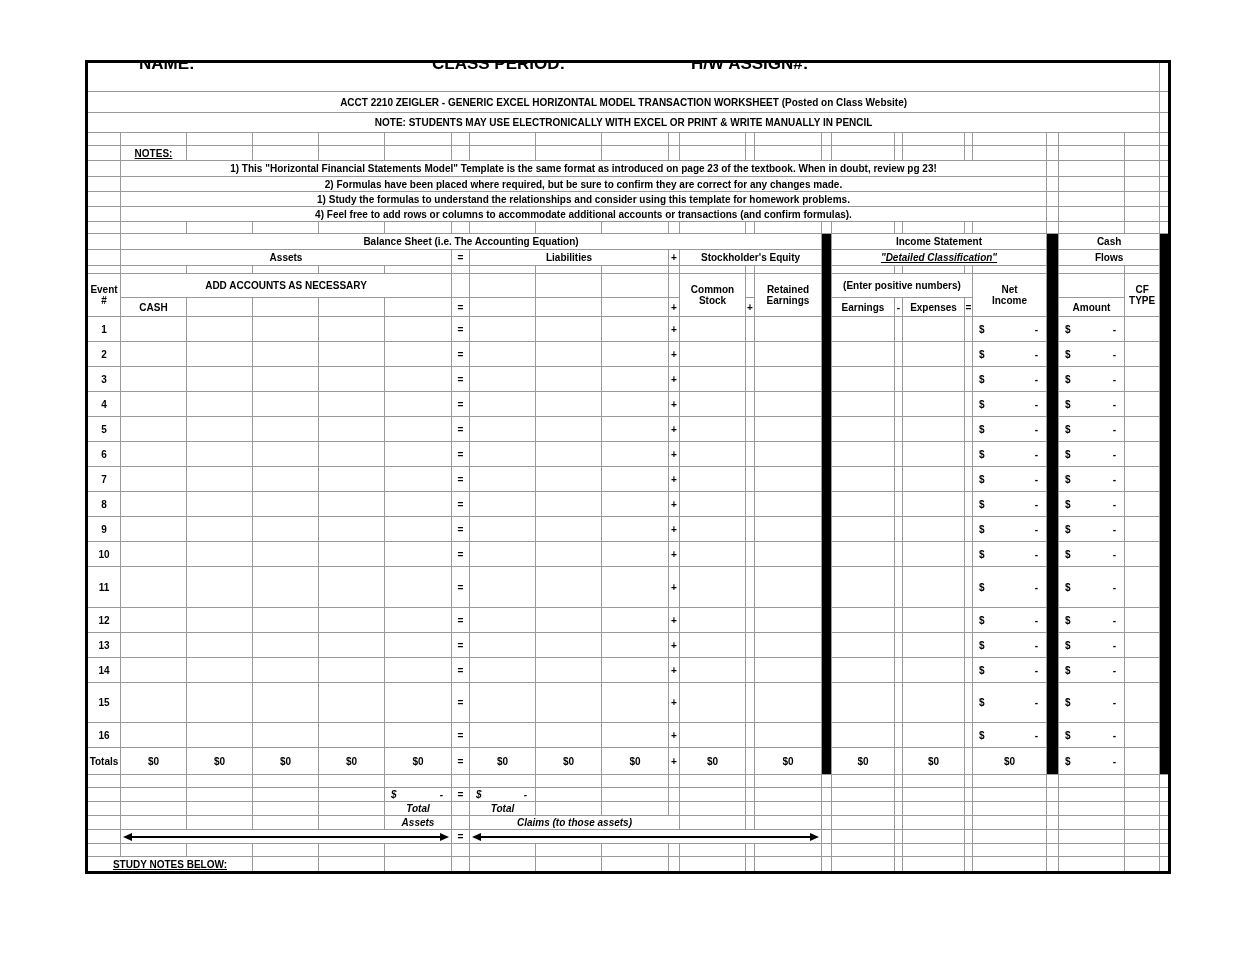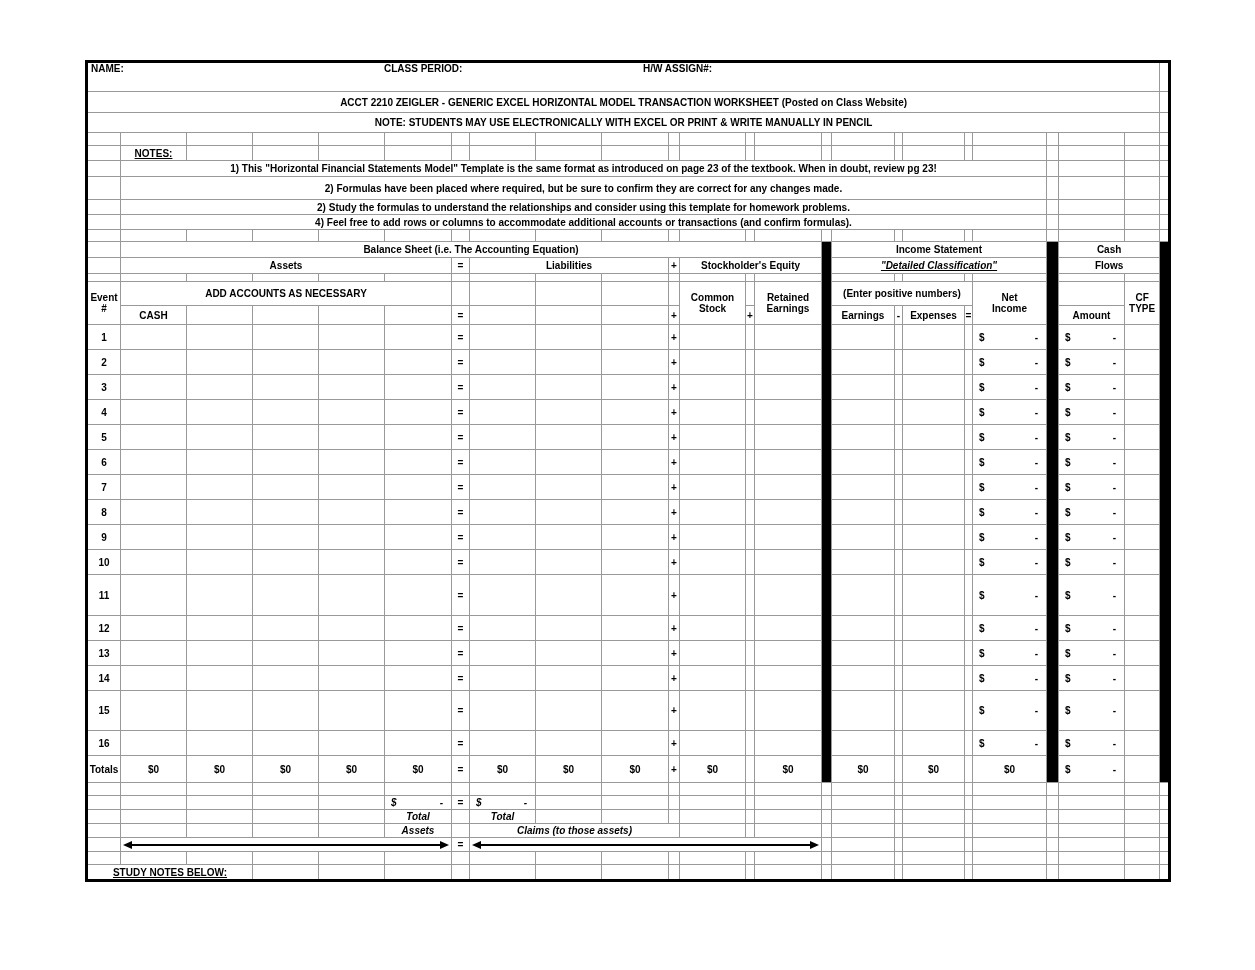--- a/index.html
+++ b/index.html
@@ -21,21 +21,21 @@
   .nbt{border-top:none;}
   .f8{font-size:7.5px;}
   .f9{font-size:9px;}
   .f95{font-size:9.5px;}
   .f11{font-size:11px;}
   .f115{font-size:11.5px;}
   .title{font-size:16px;}
   .subtitle{font-size:15.5px;}
   .note{text-align:left;padding-left:2px;font-size:11.5px;}
   .r1{position:relative;height:100%;}
-  .r1 span{position:absolute;bottom:3px;font-size:10px;font-weight:bold;}
+  .r1 span{position:absolute;bottom:3px;font-size:17px;font-weight:bold;margin-left:48px;}
   .p1{left:3px;} .p2{left:296px;} .p3{left:555px;}
   .mny{display:flex;justify-content:space-between;align-items:center;padding:0 8px 0 6px;}
   .two{display:flex;flex-direction:column;justify-content:flex-start;height:100%;}
   .arr{position:relative;height:2px;background:#000;margin:0 9px;}
   .arr::before,.arr::after{content:"";position:absolute;top:-3px;width:0;height:0;
       border-top:4px solid transparent;border-bottom:4px solid transparent;}
   .arr::before{left:-7px;border-right:9px solid #000;}
   .arr::after{right:-7px;border-left:9px solid #000;}
 </style>
 </head>
@@ -144,31 +144,31 @@
         <td></td>
       </tr>
     <tr style="height:16px">
       <td></td>
       <td colspan="19" class="note">1) This "Horizontal Financial Statements Model" Template is the same format as introduced on page 23 of the textbook. When in doubt, review pg 23!</td>
     <td></td>
         <td></td>
         <td></td>
         <td></td>
       </tr>
-    <tr style="height:23px">
+    <tr style="height:15px">
       <td></td>
       <td colspan="19" class="note">2) Formulas have been placed where required, but be sure to confirm they are correct for any changes made.</td>
     <td></td>
         <td></td>
         <td></td>
         <td></td>
       </tr>
     <tr style="height:15px">
       <td></td>
-      <td colspan="19" class="note">2) Study the formulas to understand the relationships and consider using this template for homework problems.</td>
+      <td colspan="19" class="note">1) Study the formulas to understand the relationships and consider using this template for homework problems.</td>
     <td></td>
         <td></td>
         <td></td>
         <td></td>
       </tr>
     <tr style="height:15px">
       <td></td>
       <td colspan="19" class="note">4) Feel free to add rows or columns to accommodate additional accounts or transactions (and confirm formulas).</td>
     <td></td>
         <td></td>

